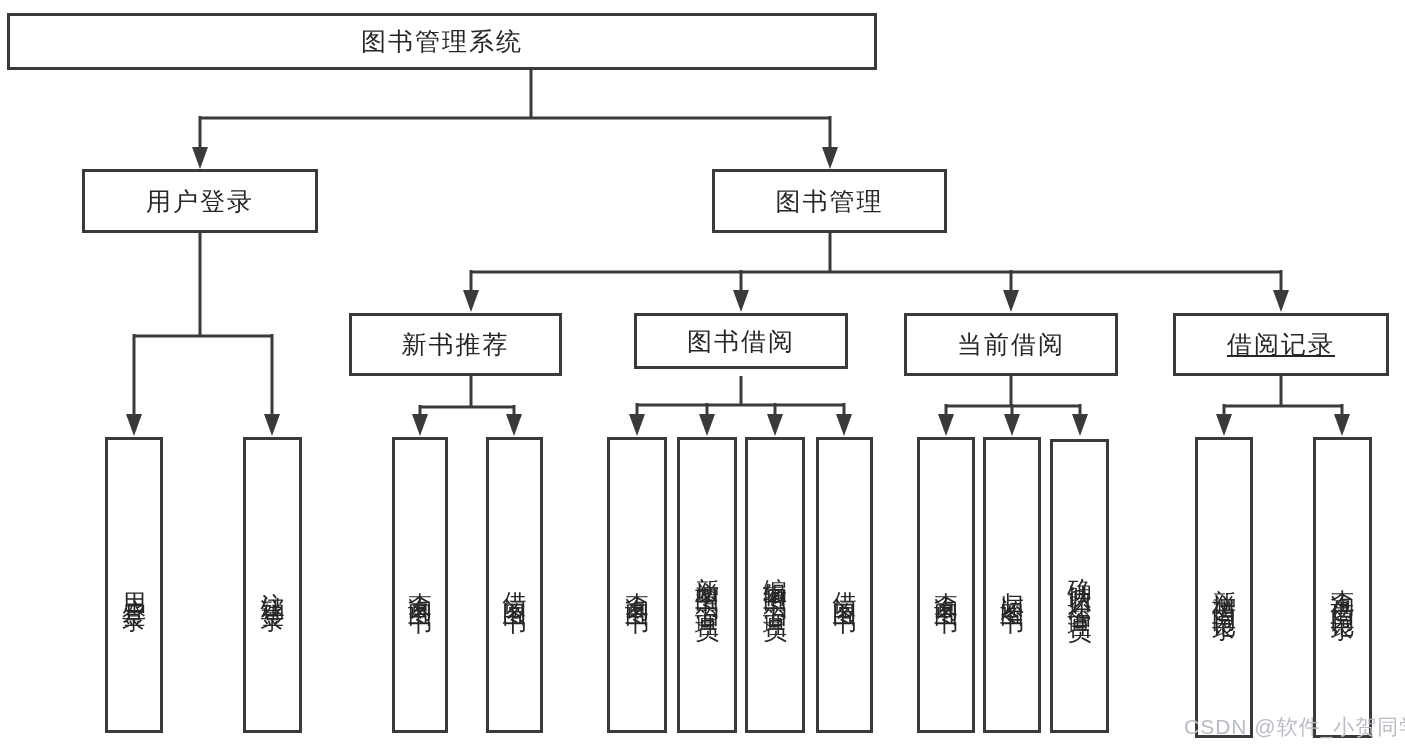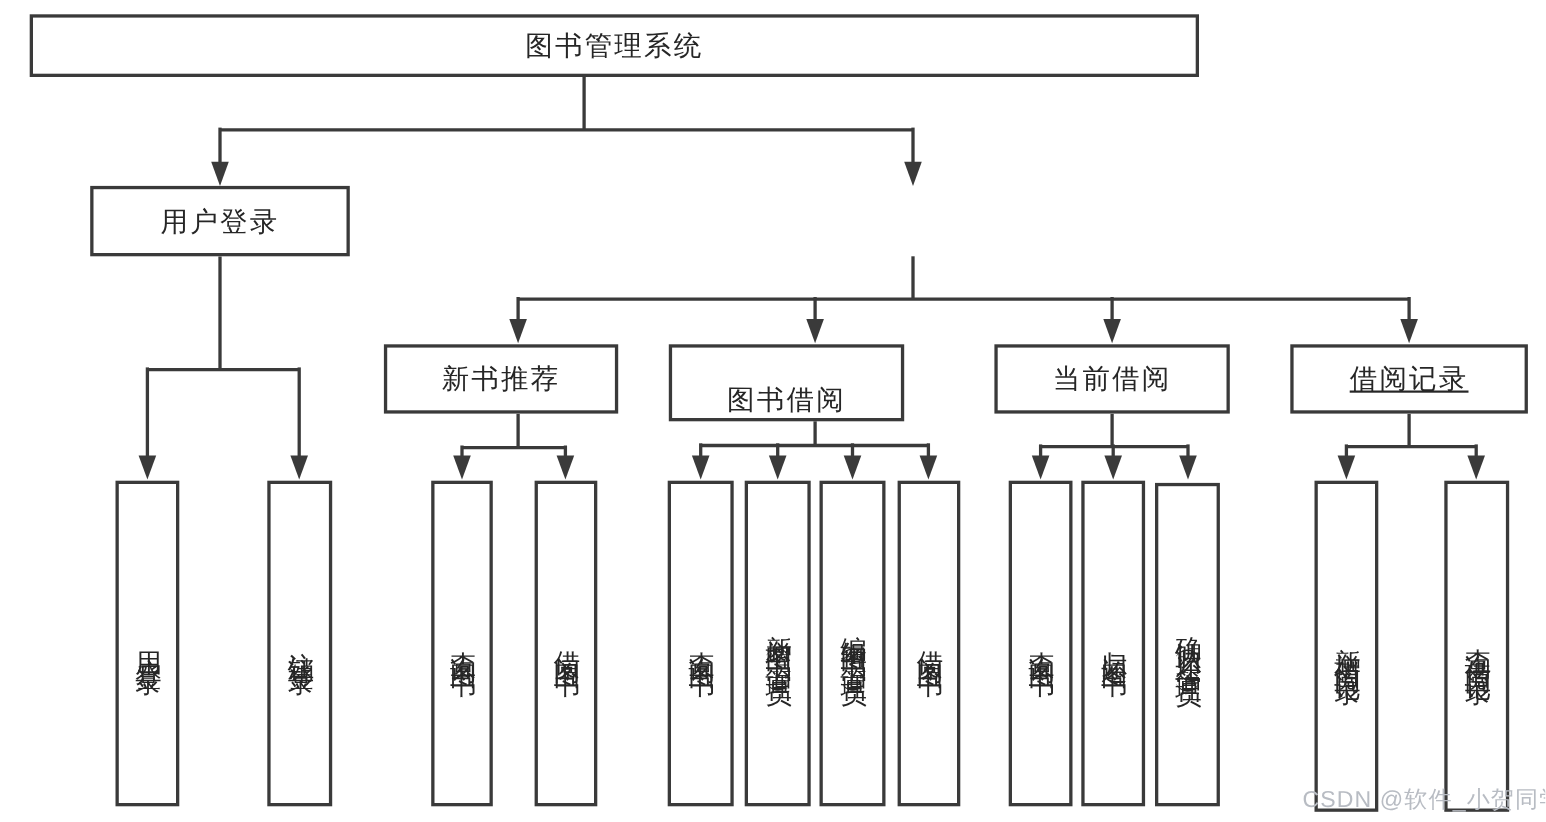--- a/index.html
+++ b/index.html
@@ -129,32 +129,35 @@
     <g>
       <path d="M1281 376 V406"></path>
       <path d="M1224 406 H1342"></path>
       <path d="M1224 404 V418"></path>
       <polygon points="1216,414 1232,414 1224,436"></polygon>
       <path d="M1342 404 V418"></path>
       <polygon points="1334,414 1350,414 1342,436"></polygon>
     </g>
   </svg>
 
-  <div class="box" style="left:27px;top:13px;width:1063px;height:57px;">
+  <div class="box" style="left:7px;top:13px;width:870px;height:57px;">
     <span>图书管理系统</span>
   </div>
 
   <div class="box" style="left:82px;top:169px;width:236px;height:64px;">
     <span>用户登录</span>
   </div>
+  <div class="box" style="left:712px;top:169px;width:235px;height:64px;">
+    <span>图书管理</span>
+  </div>
 
   <div class="box" style="left:349px;top:313px;width:213px;height:63px;">
     <span>新书推荐</span>
   </div>
-  <div class="box" style="left:608px;top:313px;width:214px;height:70px;align-items:flex-end;">
+  <div class="box" style="left:634px;top:313px;width:214px;height:56px;">
     <span>图书借阅</span>
   </div>
   <div class="box" style="left:904px;top:313px;width:214px;height:63px;">
     <span>当前借阅</span>
   </div>
   <div class="box" style="left:1173px;top:313px;width:216px;height:63px;text-decoration:underline;">
     <span>借阅记录</span>
   </div>
 
   <div class="vbox" style="left:105px;top:437px;width:58px;height:296px;">

